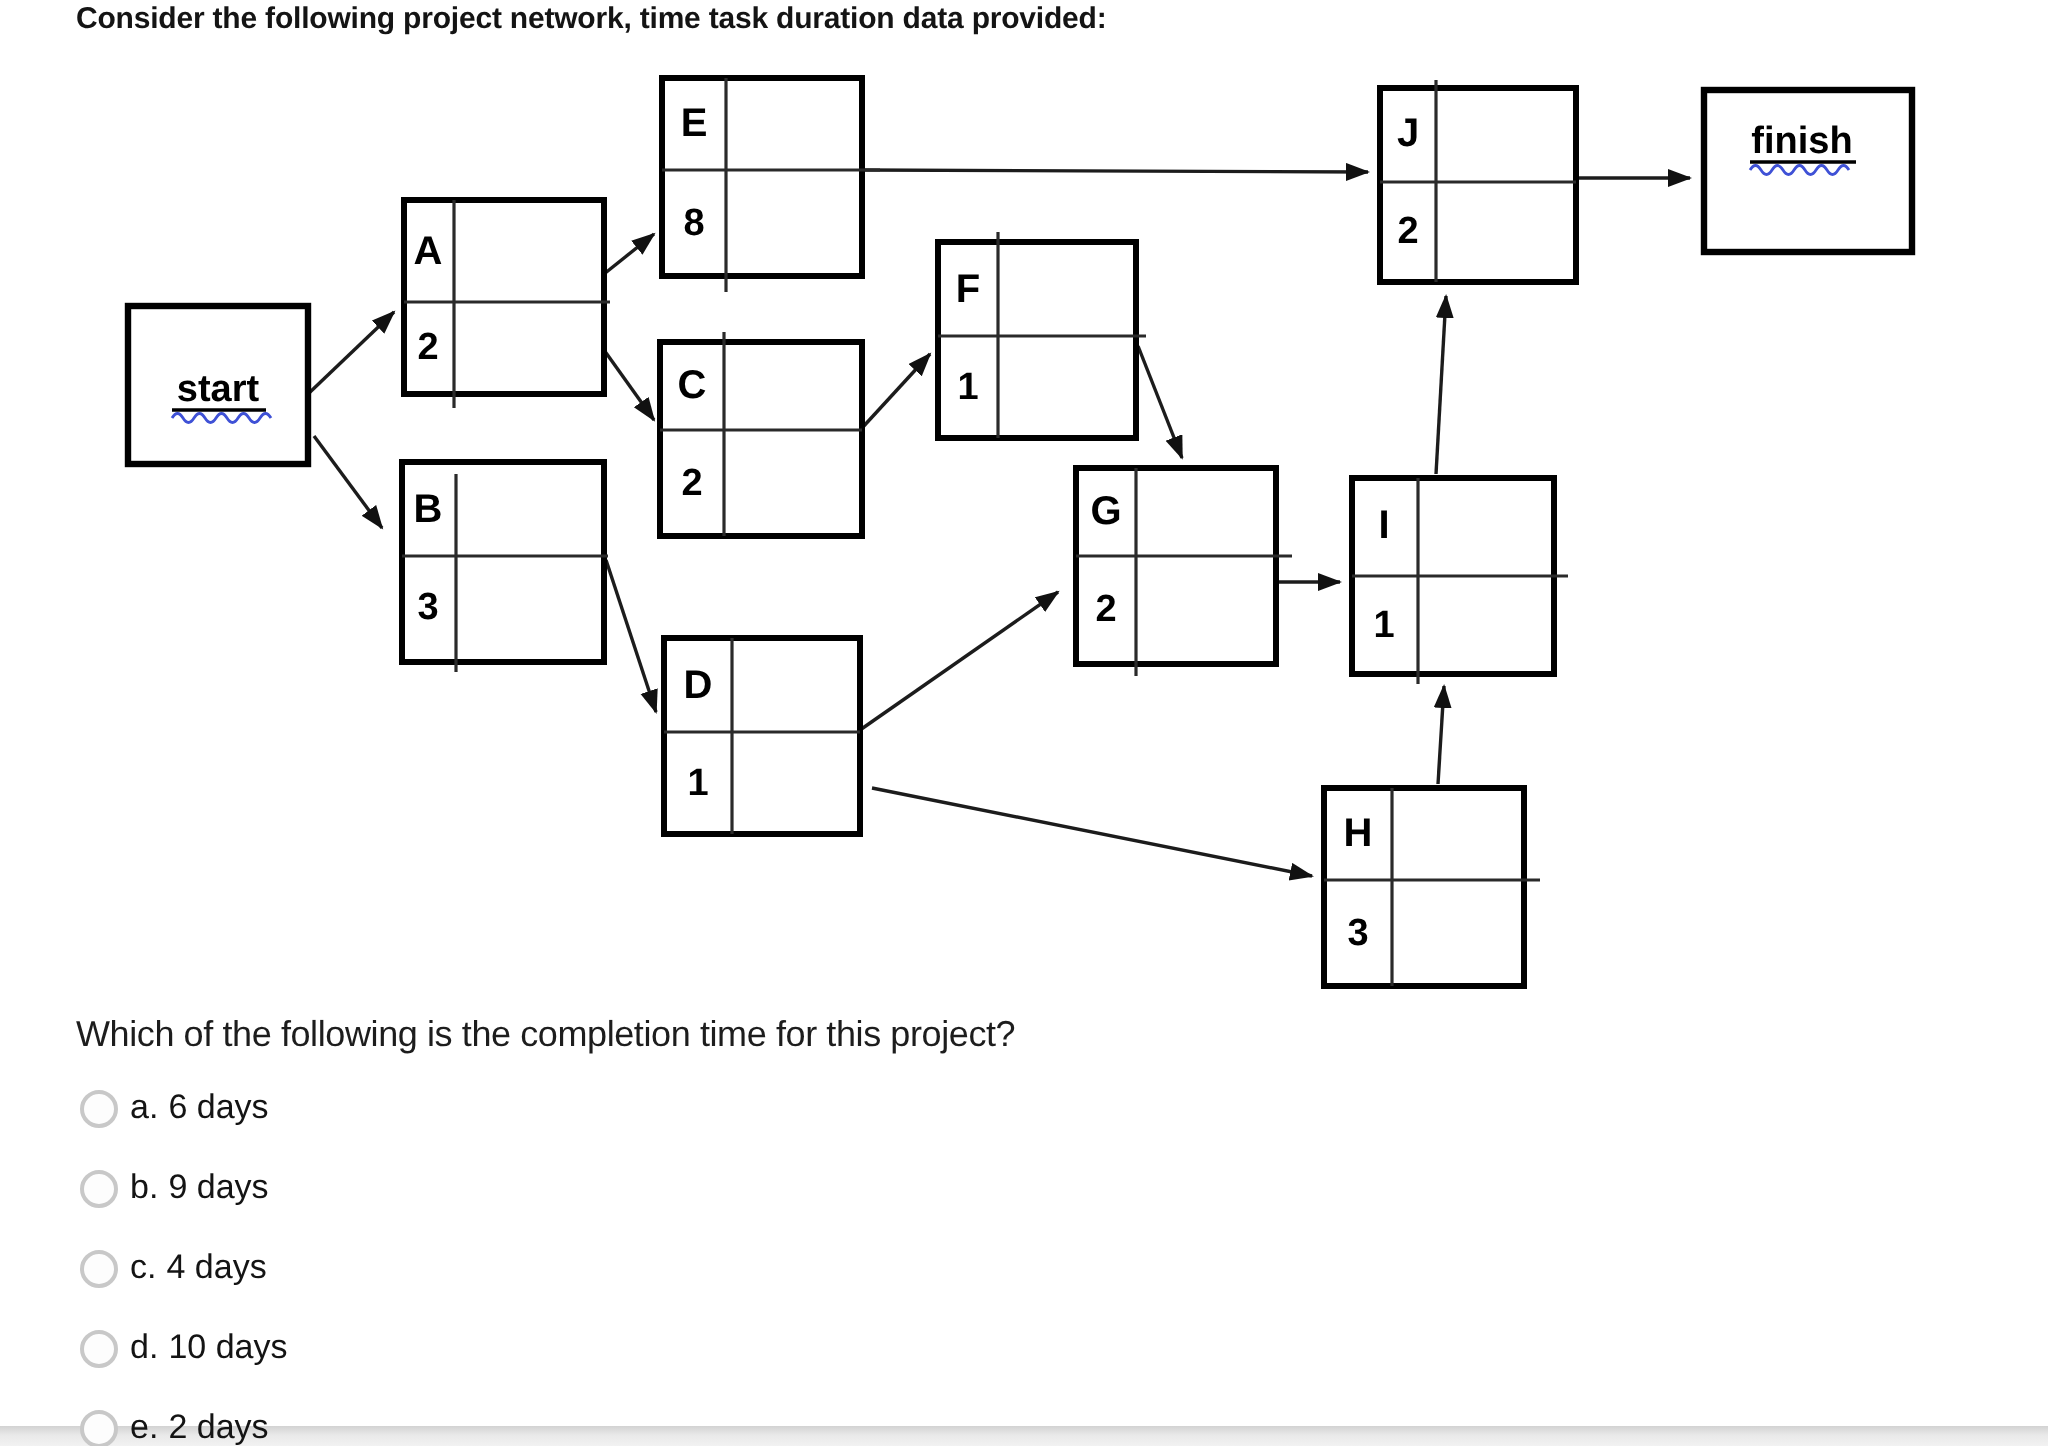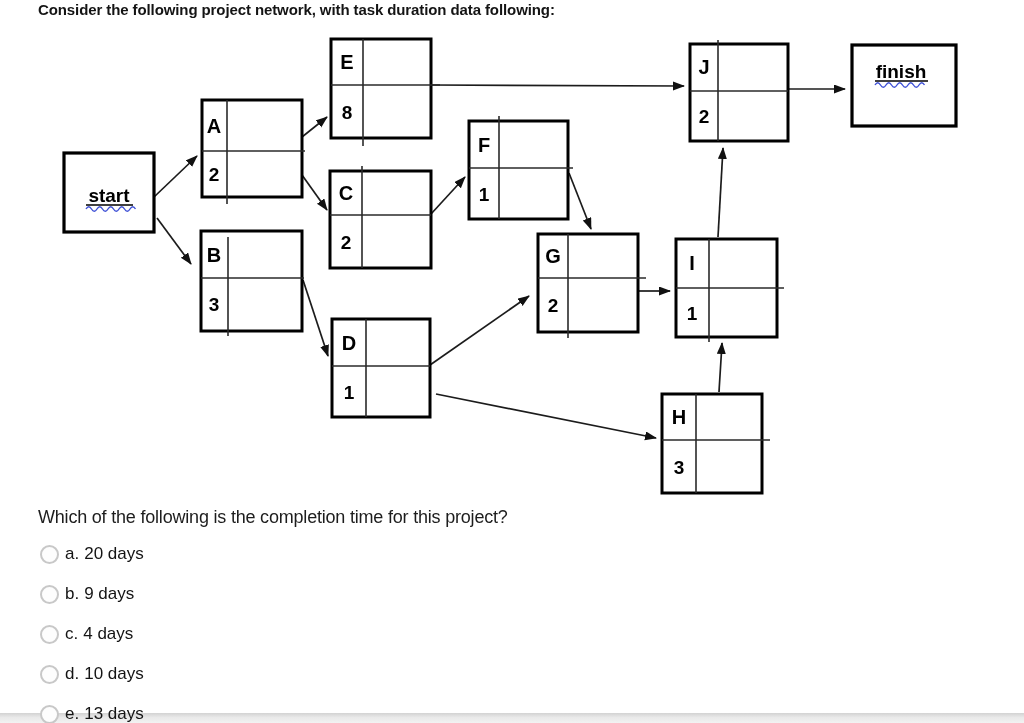--- a/index.html
+++ b/index.html
@@ -35,21 +35,21 @@
   .opt-letter{font-size:17px;color:#141414;margin-right:5px;}
   .opt-text{font-size:17px;color:#141414;}
   .bottom-bar{
     position:absolute;left:0;top:713px;width:1024px;height:10px;z-index:1;
     background:linear-gradient(180deg,#d2d2d2 0%,#e9e9e9 45%,#f2f2f2 100%);
   }
 </style>
 </head>
 <body>
 
-<div class="title">Consider the following project network, with task duration data following:</div>
+<div class="title">Consider the following project network, time task duration data provided:</div>
 
 <svg class="diagram" width="1024" height="500" viewBox="0 0 1024 500">
   <defs>
     <marker id="ah" markerUnits="userSpaceOnUse" markerWidth="13" markerHeight="10" refX="11" refY="4.5" orient="auto">
       <path d="M0,0 L12,4.5 L0,9 Z" fill="#111"></path>
     </marker>
   </defs>
 
   <line class="artifact" x1="509" y1="141" x2="562" y2="212" stroke="#ece5d2" stroke-width="2.6"></line>
   <line class="artifact" x1="877" y1="91" x2="904" y2="95" stroke="#f0ead9" stroke-width="3"></line>
@@ -167,37 +167,37 @@
     <text class="nduration" x="704" y="116">2</text>
   </g>
 </svg>
 
 <div class="question">Which of the following is the completion time for this project?</div>
 
 <div class="options">
   <div class="option">
     <span class="radio"></span>
     <span class="opt-letter">a.</span>
-    <span class="opt-text">20 days</span>
+    <span class="opt-text">6 days</span>
   </div>
   <div class="option">
     <span class="radio"></span>
     <span class="opt-letter">b.</span>
     <span class="opt-text">9 days</span>
   </div>
   <div class="option">
     <span class="radio"></span>
     <span class="opt-letter">c.</span>
     <span class="opt-text">4 days</span>
   </div>
   <div class="option">
     <span class="radio"></span>
     <span class="opt-letter">d.</span>
     <span class="opt-text">10 days</span>
   </div>
   <div class="option">
     <span class="radio"></span>
     <span class="opt-letter">e.</span>
-    <span class="opt-text">13 days</span>
+    <span class="opt-text">2 days</span>
   </div>
 </div>
 
 <div class="bottom-bar"></div>
 
 </body></html>

